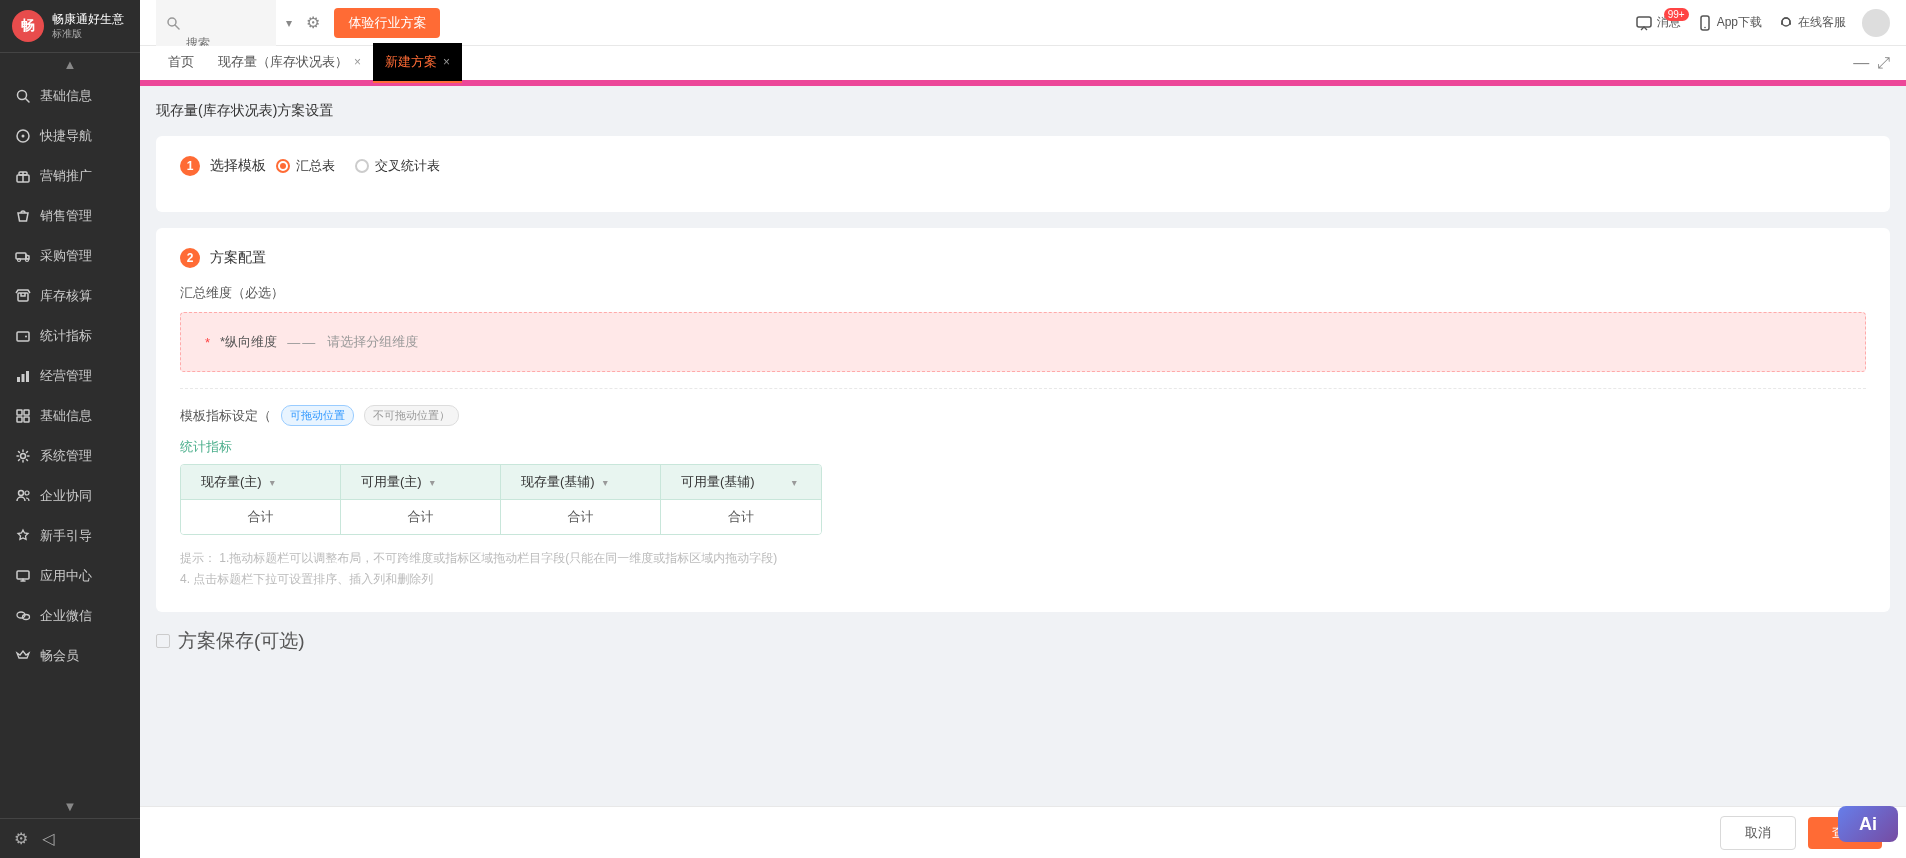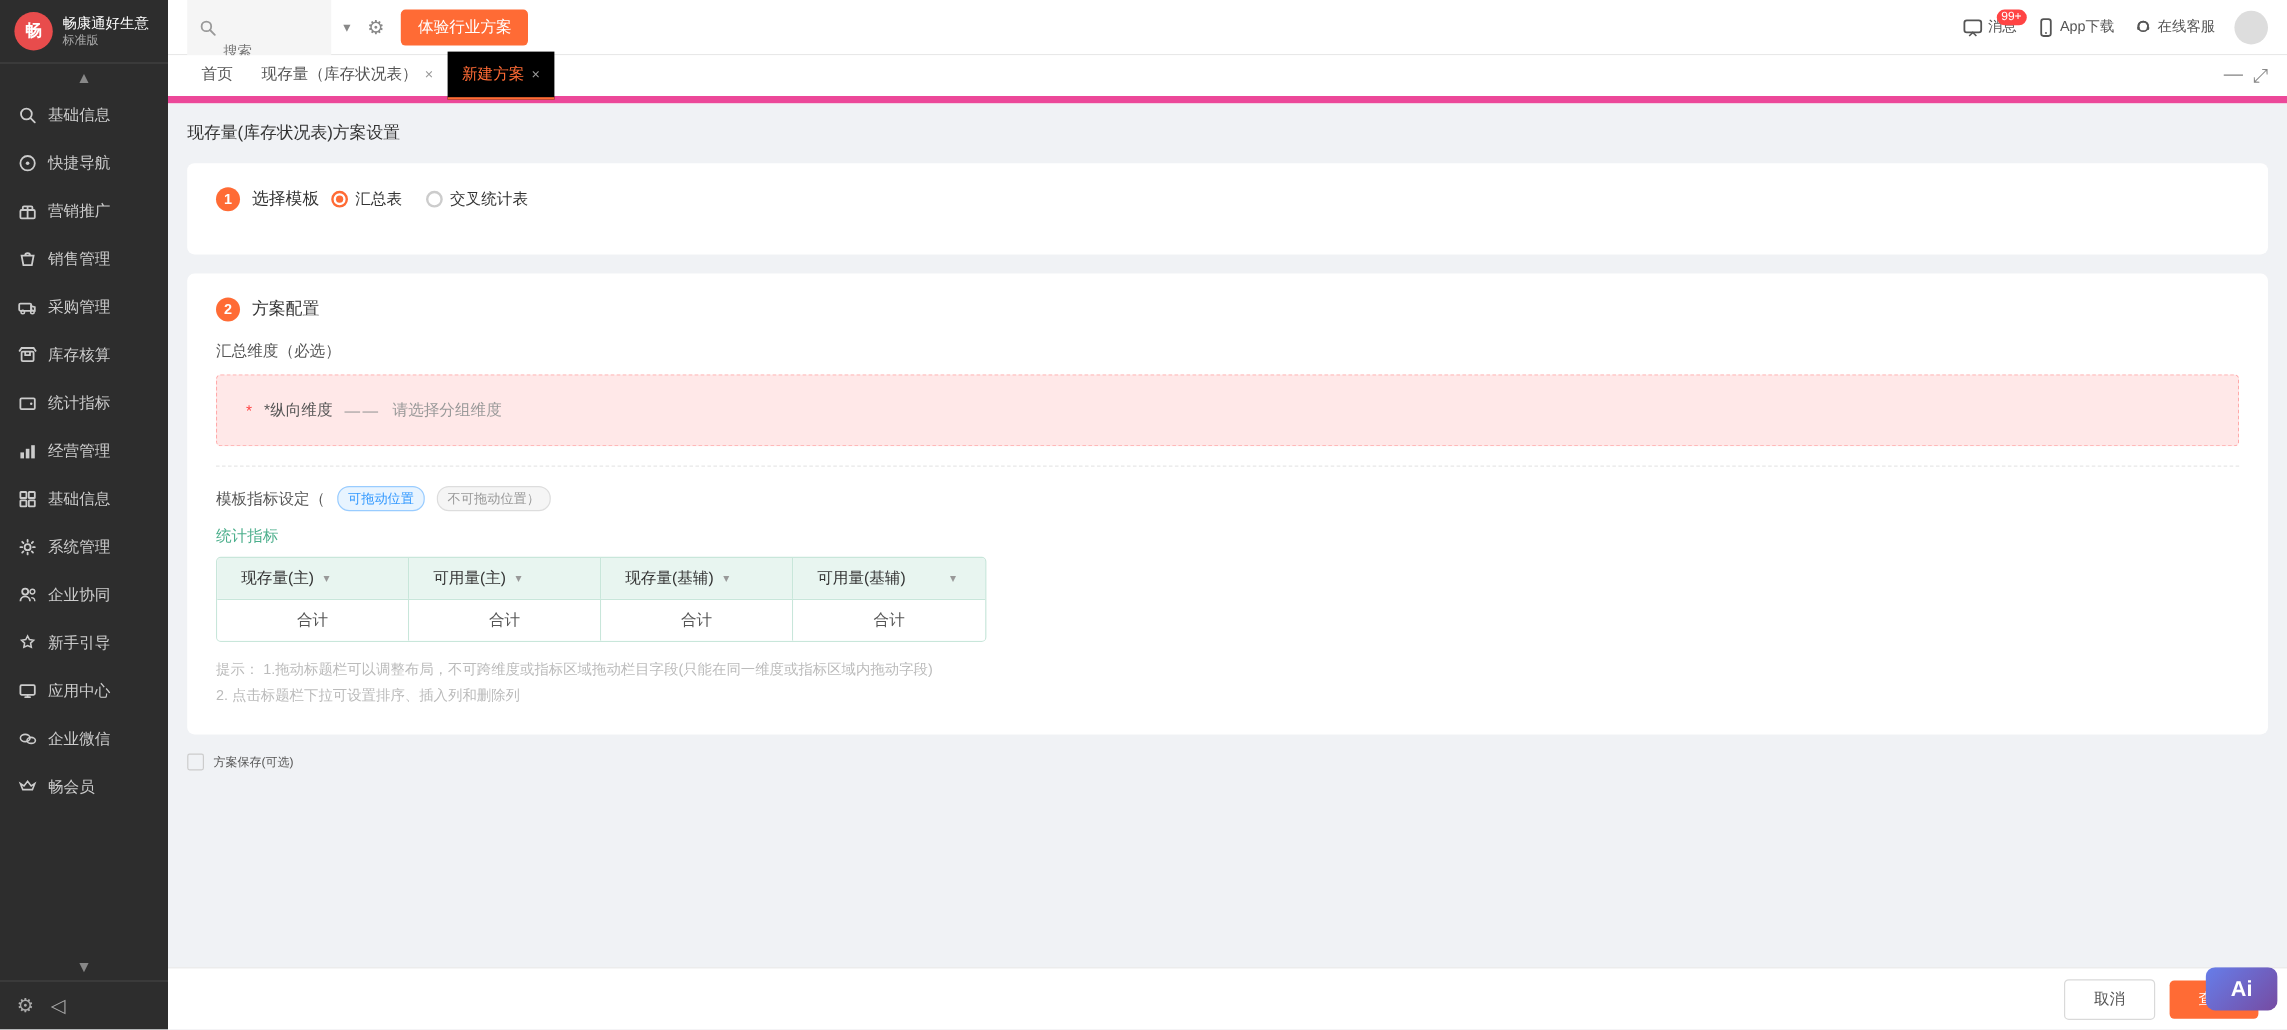--- a/index.html
+++ b/index.html
@@ -377,21 +377,21 @@
       font-size: 12px;
       color: #bbb;
     }
     .tips p { margin-bottom: 4px; }
 
     
     .save-option {
       display: flex;
       align-items: center;
       gap: 8px;
-      font-size: 10px;
+      font-size: 19px;
       color: #555;
       margin-top: 8px;
     }
     .save-checkbox {
       width: 14px;
       height: 14px;
       border: 1px solid #ccc;
       border-radius: 2px;
       cursor: pointer;
     }
@@ -761,21 +761,21 @@
         <div class="stats-table-row">
           <div class="stats-col-cell">合计</div>
           <div class="stats-col-cell">合计</div>
           <div class="stats-col-cell">合计</div>
           <div class="stats-col-cell">合计</div>
         </div>
       </div>
 
       <div class="tips">
         <p>提示：  1.拖动标题栏可以调整布局，不可跨维度或指标区域拖动栏目字段(只能在同一维度或指标区域内拖动字段)</p>
-        <p>         2. 点击标题栏下拉可设置排序、插入列和删除列</p>
+        <p>         4. 点击标题栏下拉可设置排序、插入列和删除列</p>
       </div>
     </div>
 
     <div class="save-option">
       <div class="save-checkbox"></div>
       <span>方案保存(可选)</span>
     </div>
 
   </div>
 

